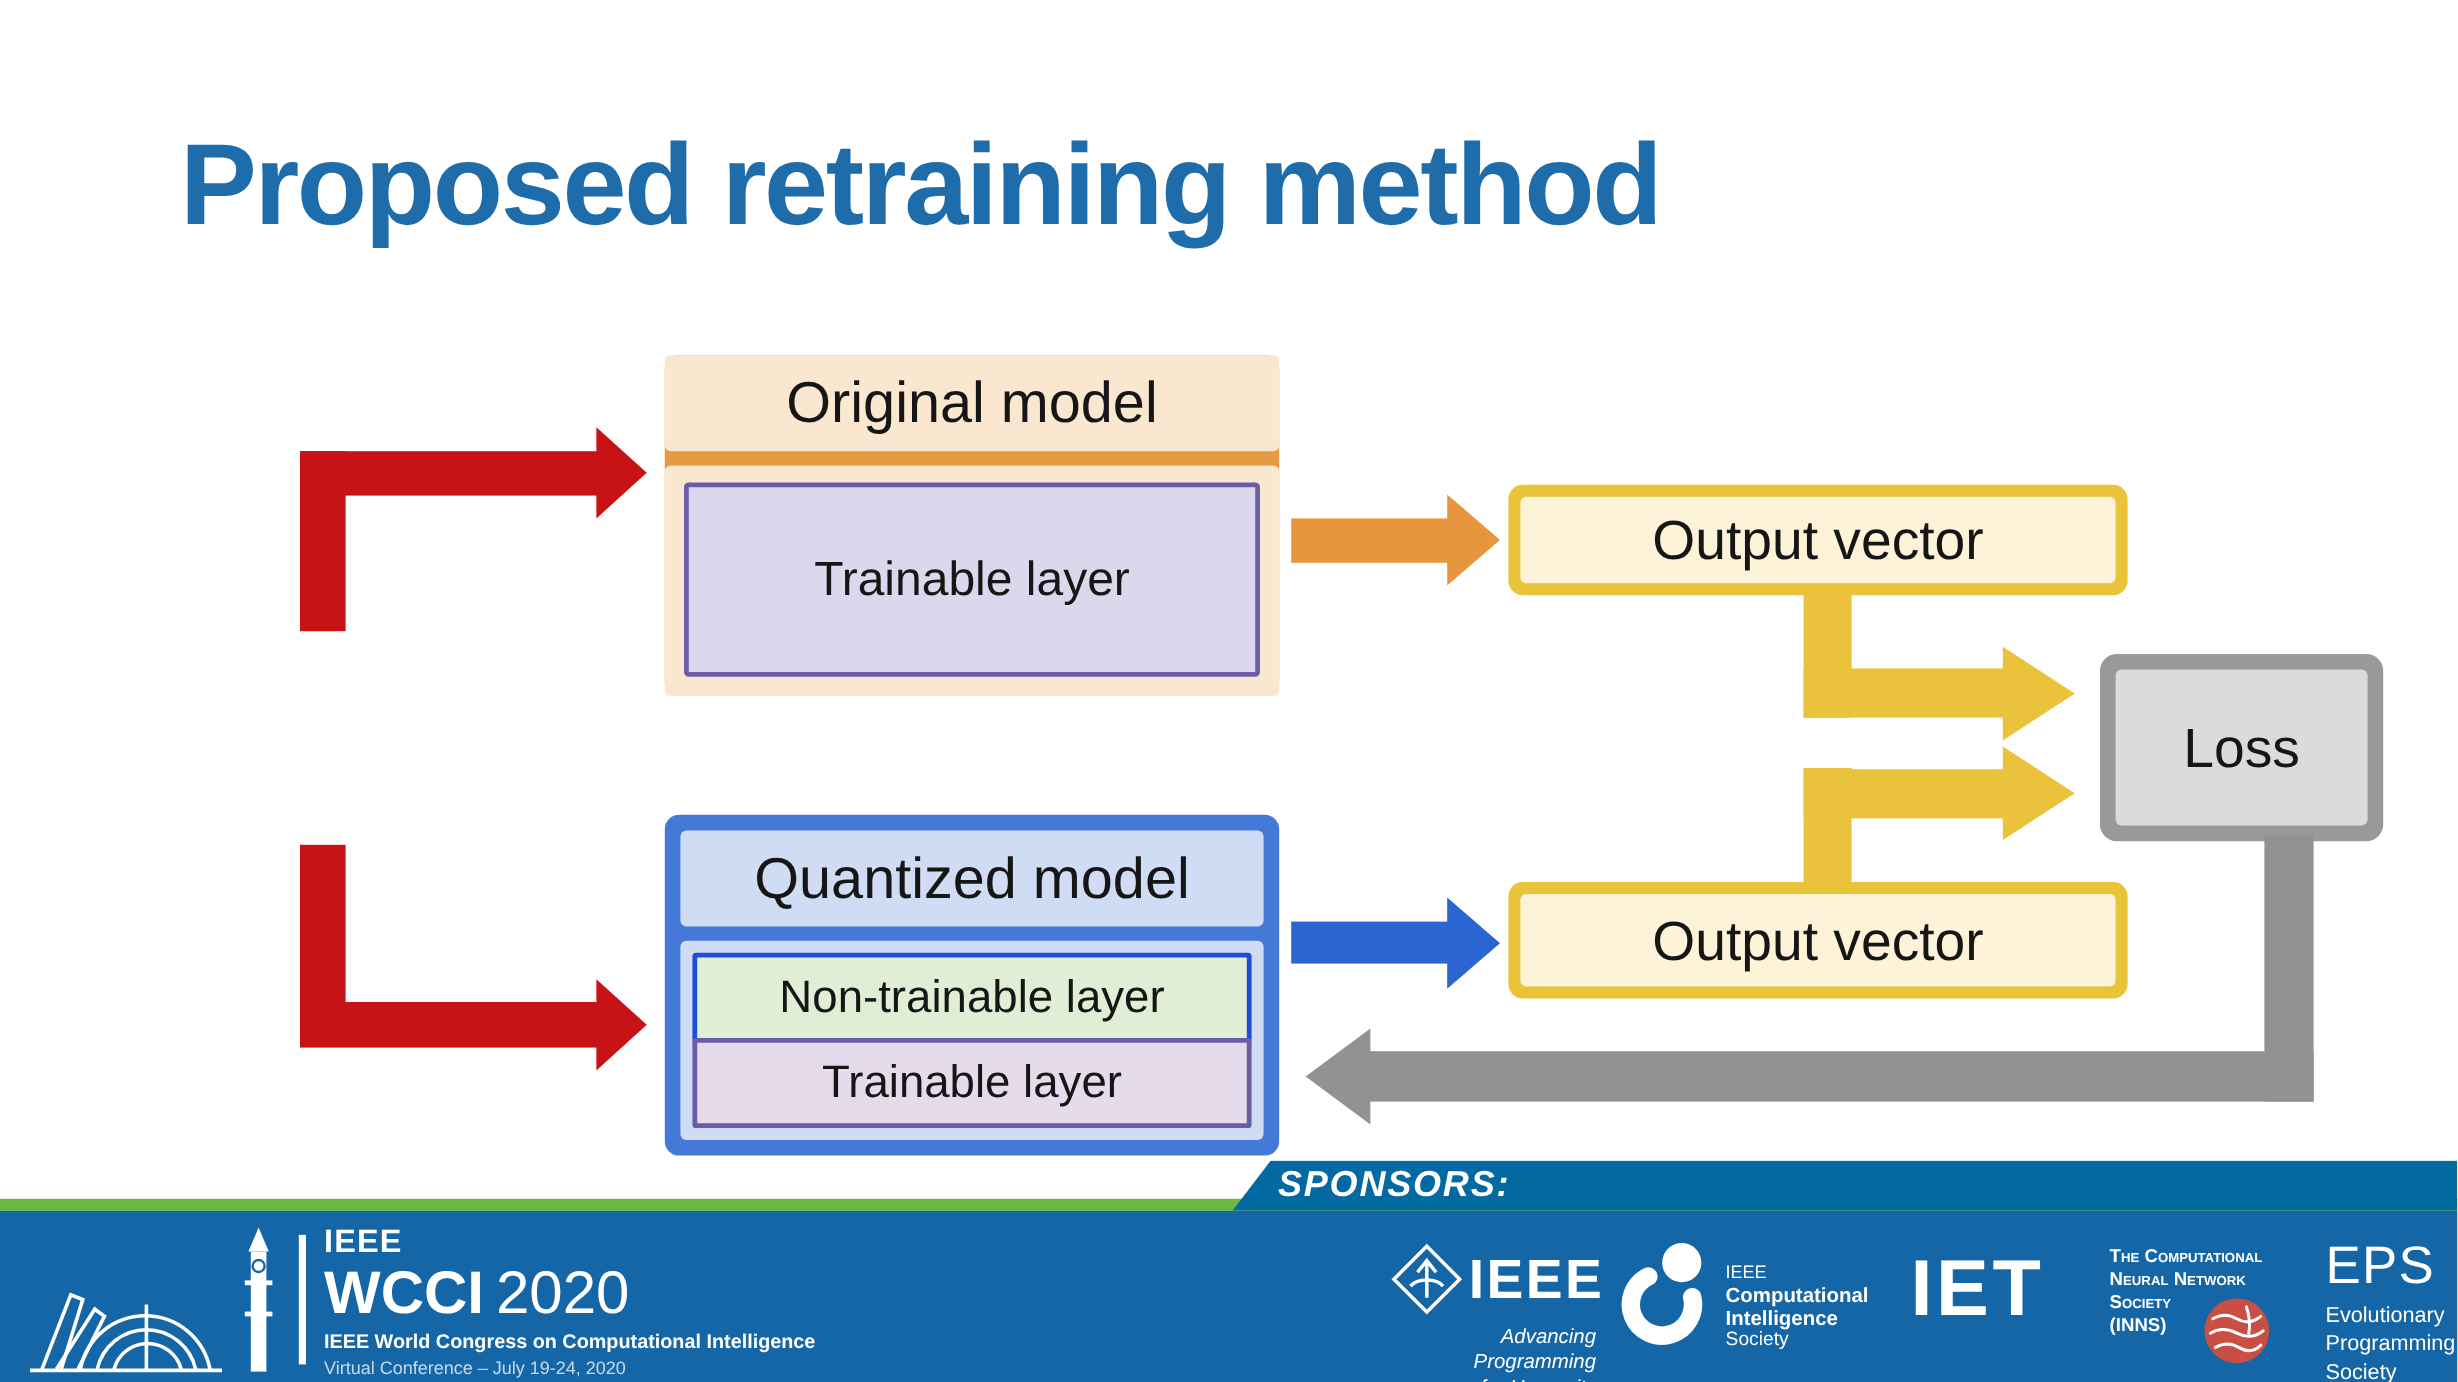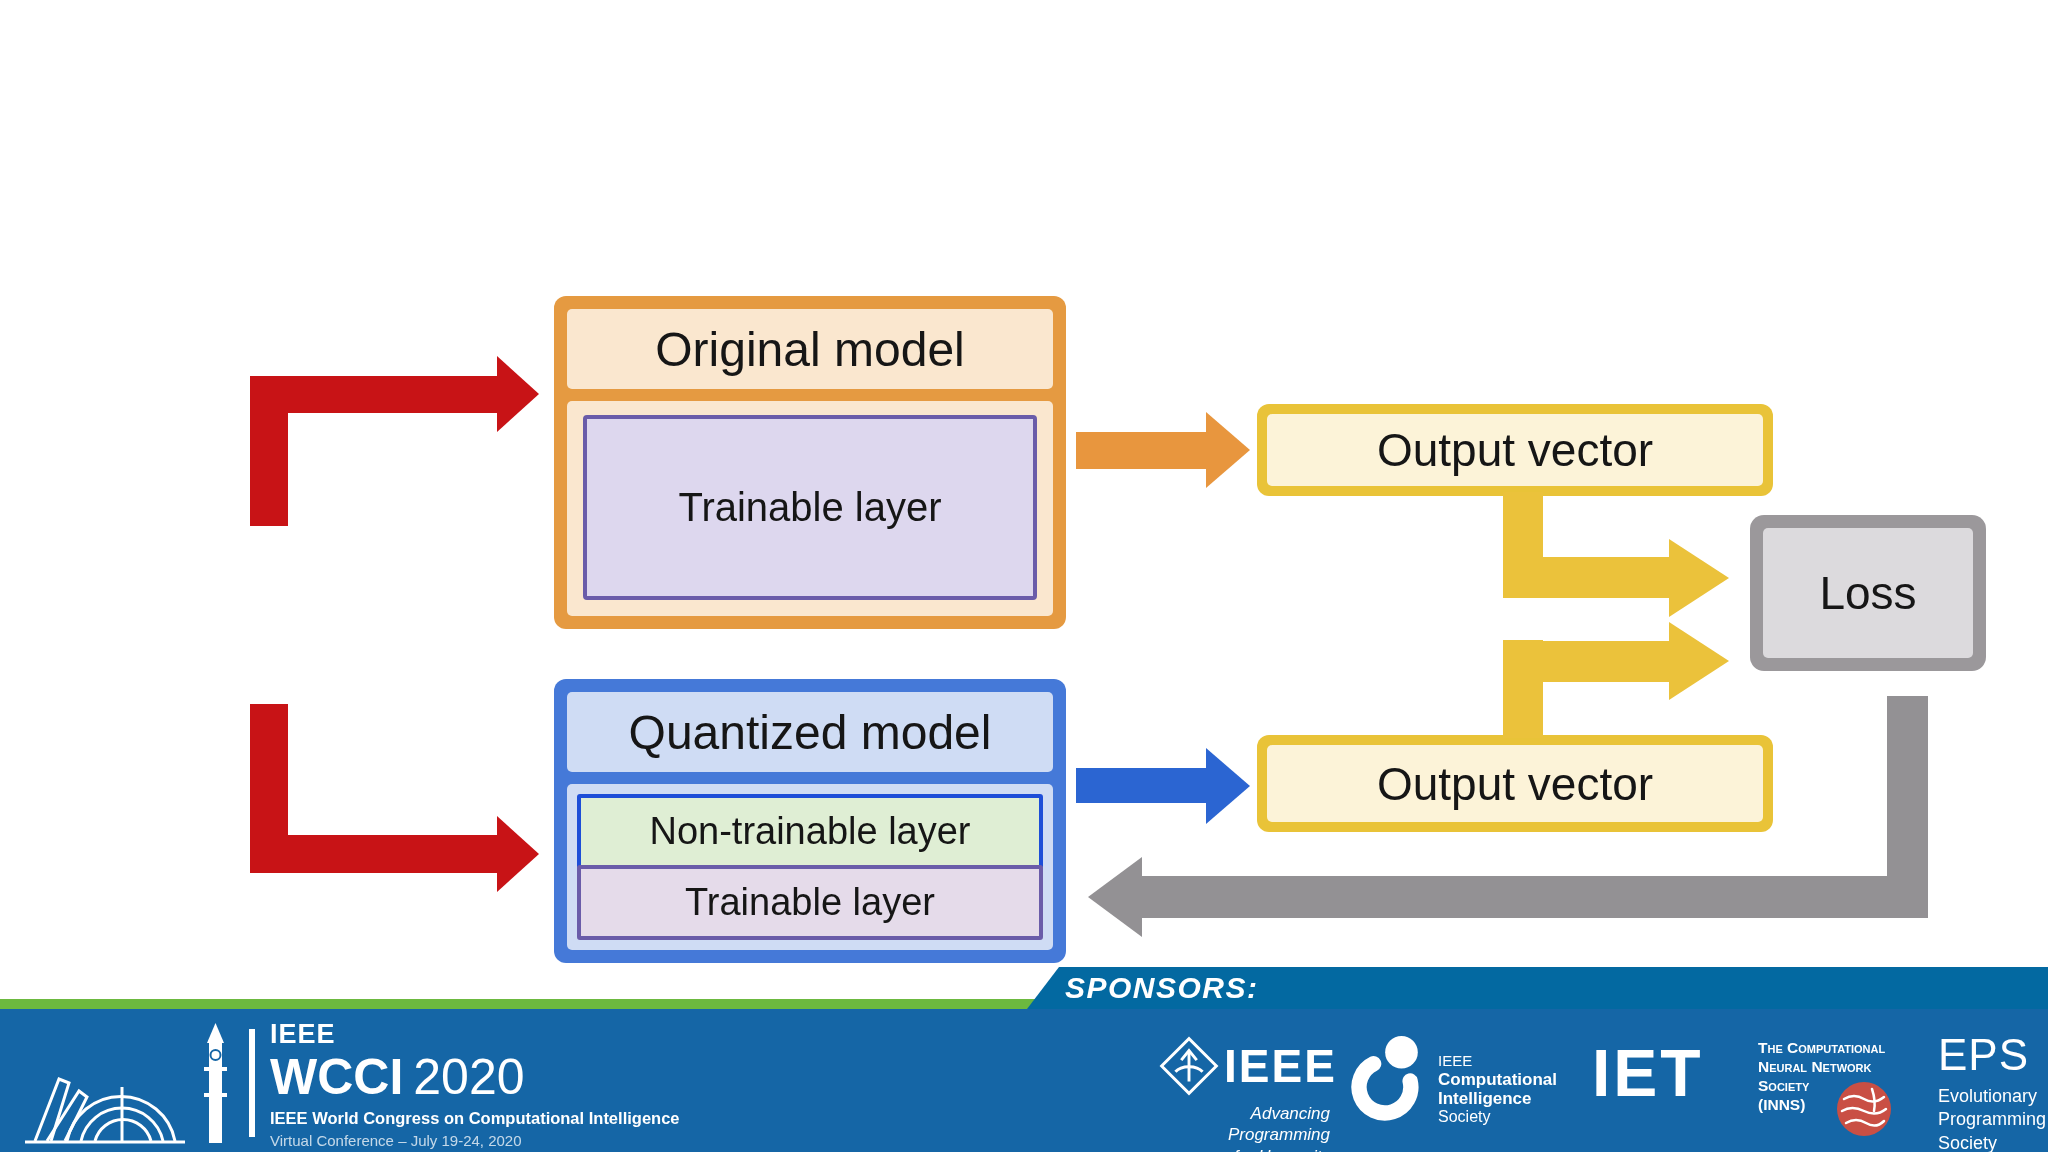--- a/index.html
+++ b/index.html
@@ -12,22 +12,22 @@
 
   
   .gbox{position:absolute;box-sizing:border-box;display:flex;flex-direction:column;}
   .panel{border-radius:5px;display:flex;align-items:center;justify-content:center;
          text-align:center;color:#161616;}
 
   #unlabeled{left:80px;top:522px;width:368px;height:188px;background:#c81316;
              border-radius:16px;padding:11px;}
   #unlabeled .panel{flex:1;background:#f4d3d5;font-size:46px;line-height:1.18;}
 
-  #original{left:554px;top:296px;width:512px;height:333px;background:#e59a41;
-            border-radius:12px;padding:13px;}
+  #original{left:554px;top:296px;width:512px;height:284px;background:#e59a41;
+            border-radius:12px;}
   #original .hdr{height:80px;background:#fae7cf;font-size:48px;}
   #original .body{flex:1;margin-top:12px;background:#fae7cf;position:relative;}
   #original .layer{position:absolute;left:16px;right:16px;top:14px;bottom:16px;
             background:#ddd7ee;border:4px solid #6a5ca9;border-radius:4px;
             display:flex;align-items:center;justify-content:center;font-size:40px;}
 
   #quantized{left:554px;top:679px;width:512px;height:284px;background:#4579d8;
              border-radius:12px;padding:13px;}
   #quantized .hdr{height:80px;background:#cfdcf4;font-size:48px;}
   #quantized .body{flex:1;margin-top:12px;background:#cfdcf4;padding:10px;
@@ -35,21 +35,21 @@
   #quantized .layer{flex:1;display:flex;align-items:center;justify-content:center;
              font-size:38px;border-radius:3px;}
   #quantized .layer.green{background:#dfeed4;border:4px solid #1d4ed8;}
   #quantized .layer.purple{background:#e5dbea;border:4px solid #6a5ca9;margin-top:-4px;}
 
   .outvec{width:516px;background:#e9c338;border-radius:12px;padding:10px;}
   #outvec1{left:1257px;top:404px;height:92px;}
   #outvec2{left:1257px;top:735px;height:97px;}
   .outvec .panel{flex:1;background:#fcf3d8;font-size:46px;}
 
-  #loss{left:1750px;top:515px;width:236px;height:156px;background:#9b989b;
+  #loss{left:1750px;top:545px;width:236px;height:156px;background:#9b989b;
         border-radius:14px;padding:13px;}
   #loss .panel{flex:1;background:#dcdadd;font-size:46px;}
 
   
   .bar{position:absolute;}
   .tri{position:absolute;width:0;height:0;}
   .red{background:#c81316;}
   .tri.red{background:none;border-top:38px solid transparent;border-bottom:38px solid transparent;
            border-left:42px solid #c81316;}
   .tri.orange{border-top:38px solid transparent;border-bottom:38px solid transparent;
@@ -102,20 +102,21 @@
 
   .eps-logo{position:absolute;left:1938px;top:24px;line-height:1;}
   .eps-name{font-size:44px;font-weight:400;letter-spacing:1px;}
   .eps-sub{margin-top:8px;font-size:18px;line-height:1.3;}
 </style>
 </head>
 <body>
 
 <div class="slide">
 
+  <div class="title">Proposed retraining method</div>
 
 
   <div class="gbox" id="original">
     <div class="panel hdr">Original model</div>
     <div class="panel body">
       <div class="layer">Trainable layer</div>
     </div>
   </div>
 
   <div class="gbox" id="quantized">

